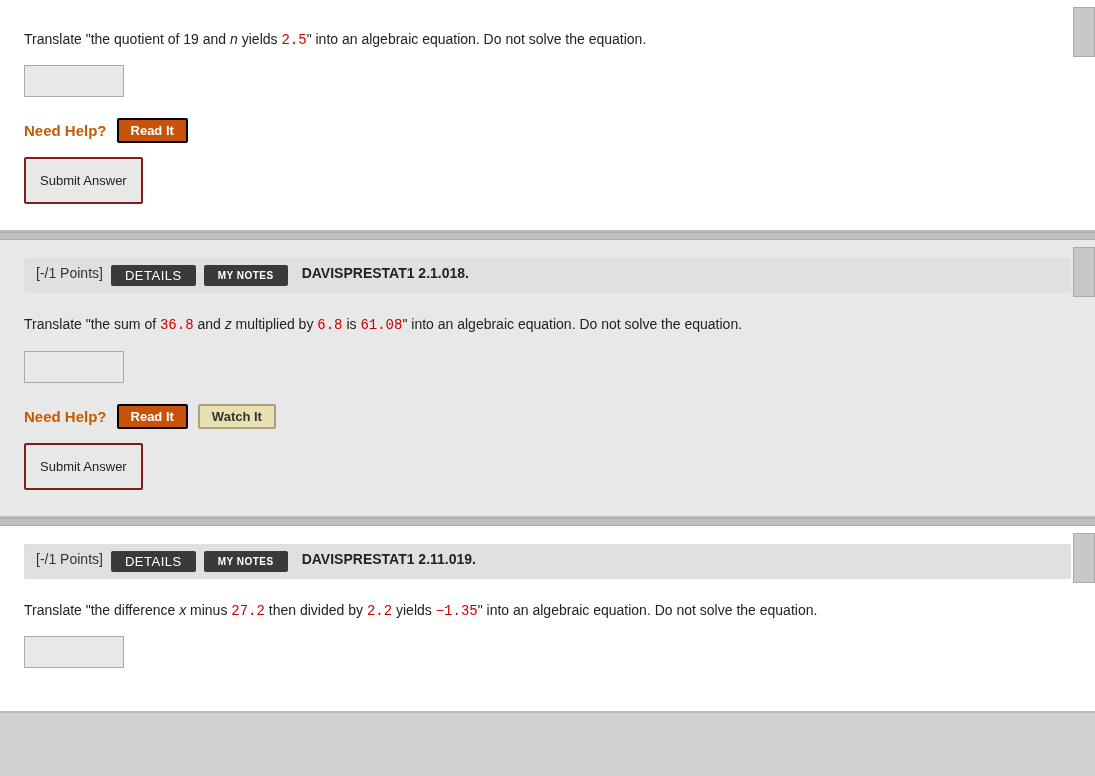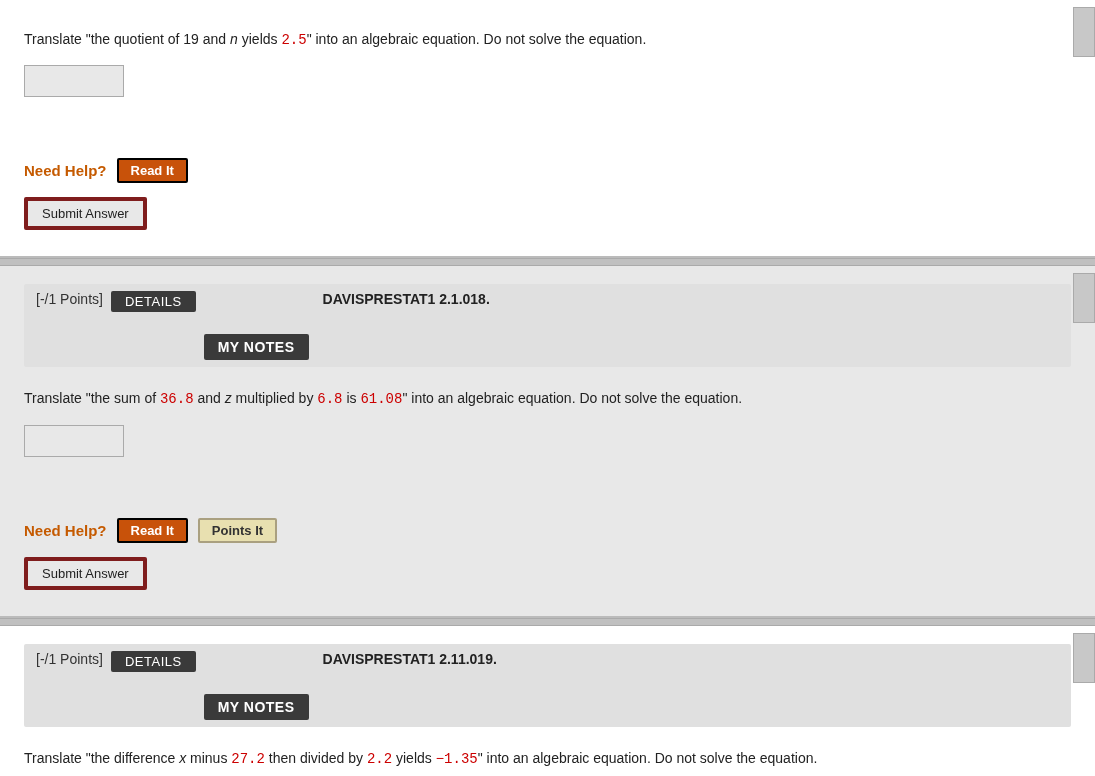--- a/index.html
+++ b/index.html
@@ -48,26 +48,25 @@
       font-weight: normal;
       cursor: pointer;
       border-radius: 2px;
       letter-spacing: 0.5px;
     }
     .notes-btn {
       background: #3a3a3a;
       color: #fff;
       border: none;
       padding: 5px 14px;
-      font-size: 14px;
+      font-size: 10px;
       font-weight: bold;
       cursor: pointer;
       border-radius: 2px;
       letter-spacing: 0.5px;
-      margin-top: 43px;
     }
     .problem-id {
       font-size: 14px;
       font-weight: bold;
       color: #222;
       margin-left: 6px;
     }
     .corner-box {
       position: absolute;
       top: 7px;
@@ -97,21 +96,20 @@
       border: 1px solid #aaa;
       background: #e8e8e8;
       display: inline-block;
       margin-bottom: 18px;
     }
     .need-help-row {
       display: flex;
       align-items: center;
       gap: 10px;
       margin-bottom: 14px;
-      margin-top: 40px;
     }
     .need-help-label {
       color: #c55a00;
       font-weight: bold;
       font-size: 15px;
     }
     .read-it-btn {
       background: #c8520a;
       color: #fff;
       border: 2px solid #000000;
@@ -127,22 +125,22 @@
       border: 2px solid #aaa080;
       padding: 3px 12px;
       font-size: 13px;
       font-weight: bold;
       cursor: pointer;
       border-radius: 2px;
     }
     .submit-btn {
       background: #e8e8e8;
       color: #222;
-      border: 4px solid #7f1d1d;
-      padding: 5px 14px;
+      border: 2px solid #7f1d1d;
+      padding: 14px 14px;
       font-size: 13px;
       cursor: pointer;
       border-radius: 2px;
       margin-bottom: 4px;
     }
     .section-divider {
       height: 8px;
       background: #c0c0c0;
       border-top: 1px solid #aaa;
       border-bottom: 1px solid #aaa;
@@ -181,21 +179,21 @@
       <span class="problem-id">DAVISPRESTAT1 2.1.018.</span>
     </div>
     <div class="problem-content">
       <p class="problem-text">
         Translate "the sum of <span class="highlight">36.8</span> and <em>z</em> multiplied by <span class="highlight">6.8</span> is <span class="highlight">61.08</span>" into an algebraic equation. Do not solve the equation.
       </p>
       <div class="answer-box"></div>
       <div class="need-help-row">
         <span class="need-help-label">Need Help?</span>
         <button class="read-it-btn">Read It</button>
-        <button class="watch-it-btn">Points It</button>
+        <button class="watch-it-btn">Watch It</button>
       </div>
       <div>
         <button class="submit-btn">Submit Answer</button>
       </div>
     </div>
   </div>
 
   <div class="section-divider"></div>
 
   <div class="problem-block">

